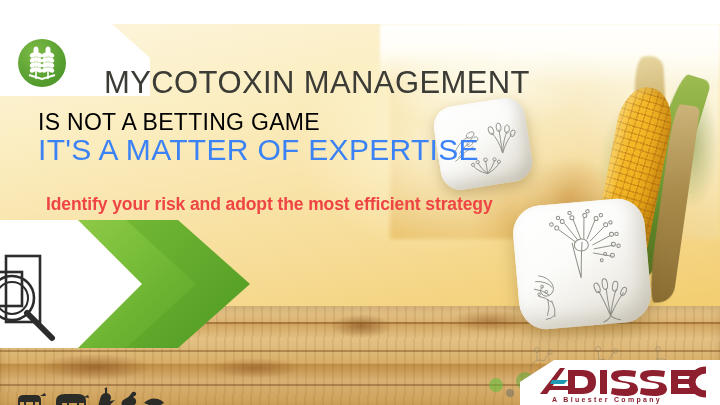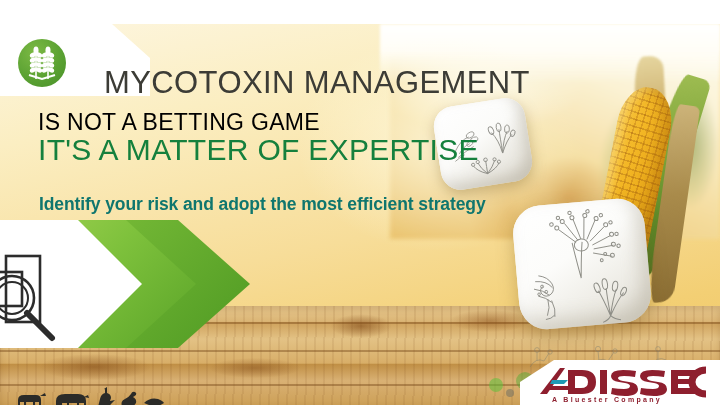--- a/index.html
+++ b/index.html
@@ -185,29 +185,29 @@
   .headline-2{
     position:absolute;left:38px;top:85px;
     font-size:23px;letter-spacing:.3px;
     color:#000000;
     font-weight:400;
     white-space:nowrap;
   }
   .headline-3{
     position:absolute;left:38px;top:109px;
     font-size:30px;letter-spacing:.3px;
-    color:#15803d;
+    color:#3b82f6;
     font-weight:400;
     white-space:nowrap;
   }
   .subhead{
-    position:absolute;left:39px;top:170px;
+    position:absolute;left:46px;top:170px;
     font-size:17.5px;
     font-weight:bold;
-    color:#0f766e;
+    color:#ef4444;
     letter-spacing:-.1px;
     white-space:nowrap;
   }
 
   
   .spots{position:absolute;left:470px;bottom:18px;width:250px;height:70px;pointer-events:none;}
 
   
   .adisseo-panel{
     position:absolute;right:0;bottom:13px;width:200px;height:56px;

